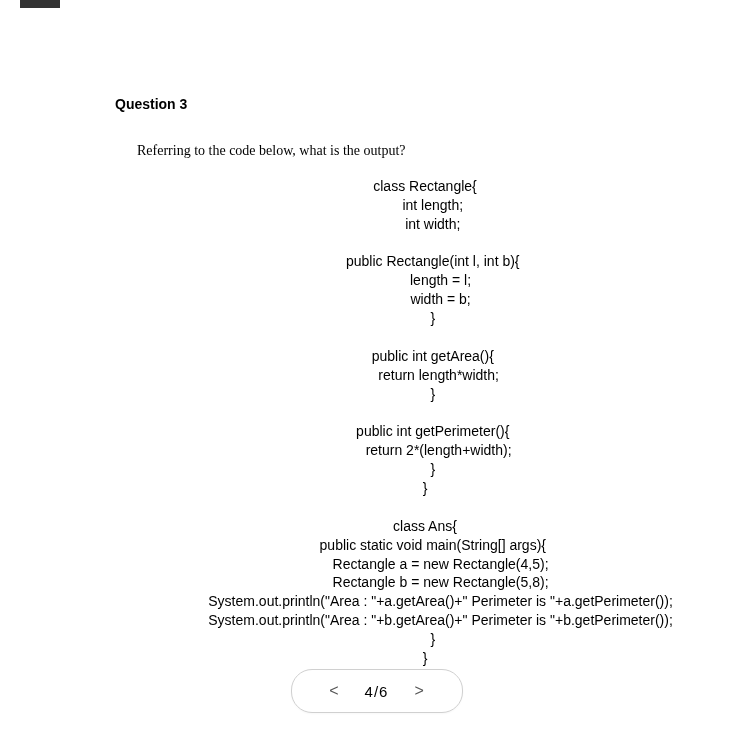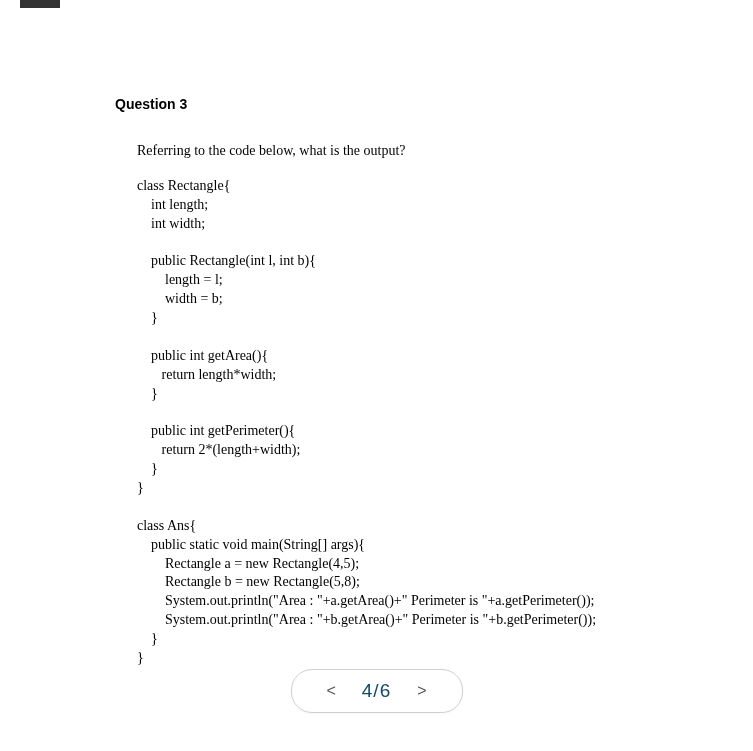--- a/index.html
+++ b/index.html
@@ -32,24 +32,25 @@
   }
   .q-heading {
     font-family: Liberation Sans, sans-serif;
     font-weight: 700;
     font-size: 14px;
     margin-bottom: 22px;
   }
   .content { padding-left: 22px; }
   .prompt { margin-bottom: 16px; margin-top: 28px; }
   .code {
-    font-family: Liberation Serif, serif;
+    font-family: Liberation Sans, sans-serif;
     white-space: pre;
     font-size: 14px;
     line-height: 1.35;
+    text-align: center;
   }
   .pager {
     position: absolute;
     left: 50%;
     transform: translateX(-50%);
     bottom: 38px;
     width: 170px;
     height: 42px;
     border: 1px solid #d0d0d0;
     border-radius: 21px;
@@ -61,22 +62,22 @@
     box-shadow: 0 1px 2px rgba(0,0,0,0.03);
   }
   .pager .arrow {
     font-size: 16px;
     color: #555;
     cursor: pointer;
     user-select: none;
     line-height: 1;
   }
   .pager .count {
-    font-size: 19px;
-    color: #0c4a6e;
+    font-size: 15px;
+    color: #000000;
     letter-spacing: 1px;
   }
 </style>
 </head>
 <body>
 
 <div class="top-stub"></div>
 
 <div class="page">
   <div class="q-heading">Question 3</div>

